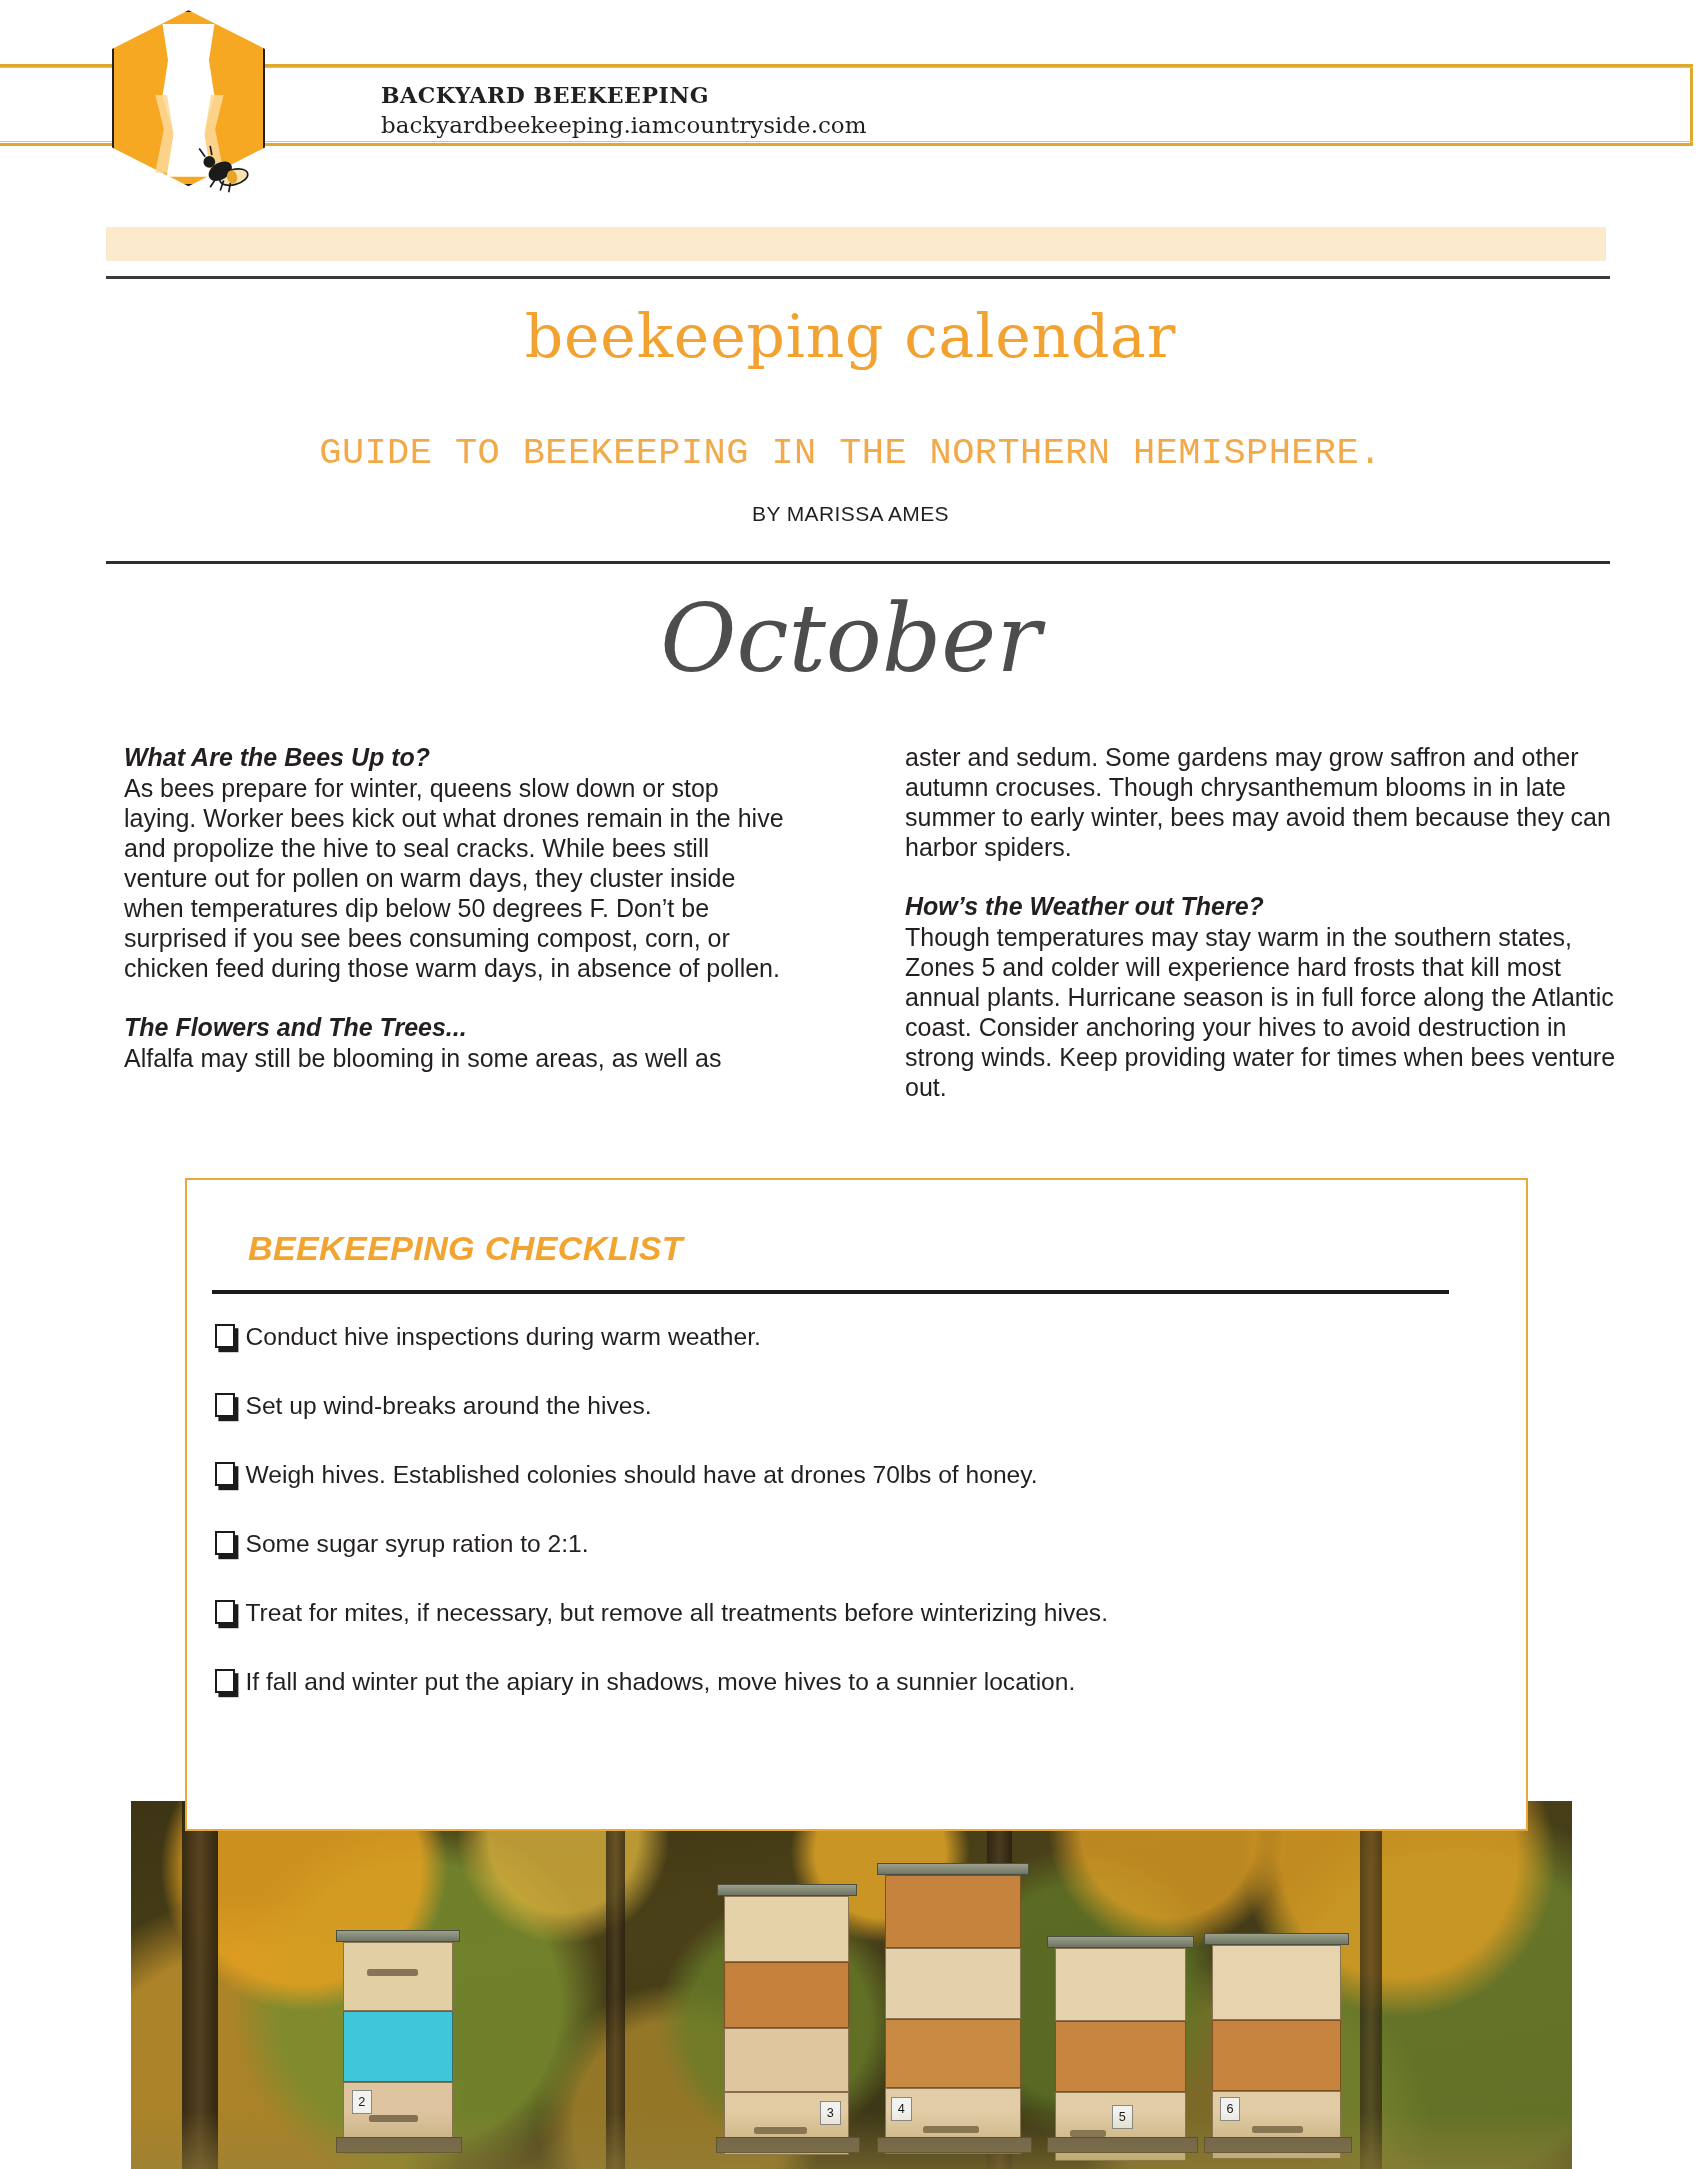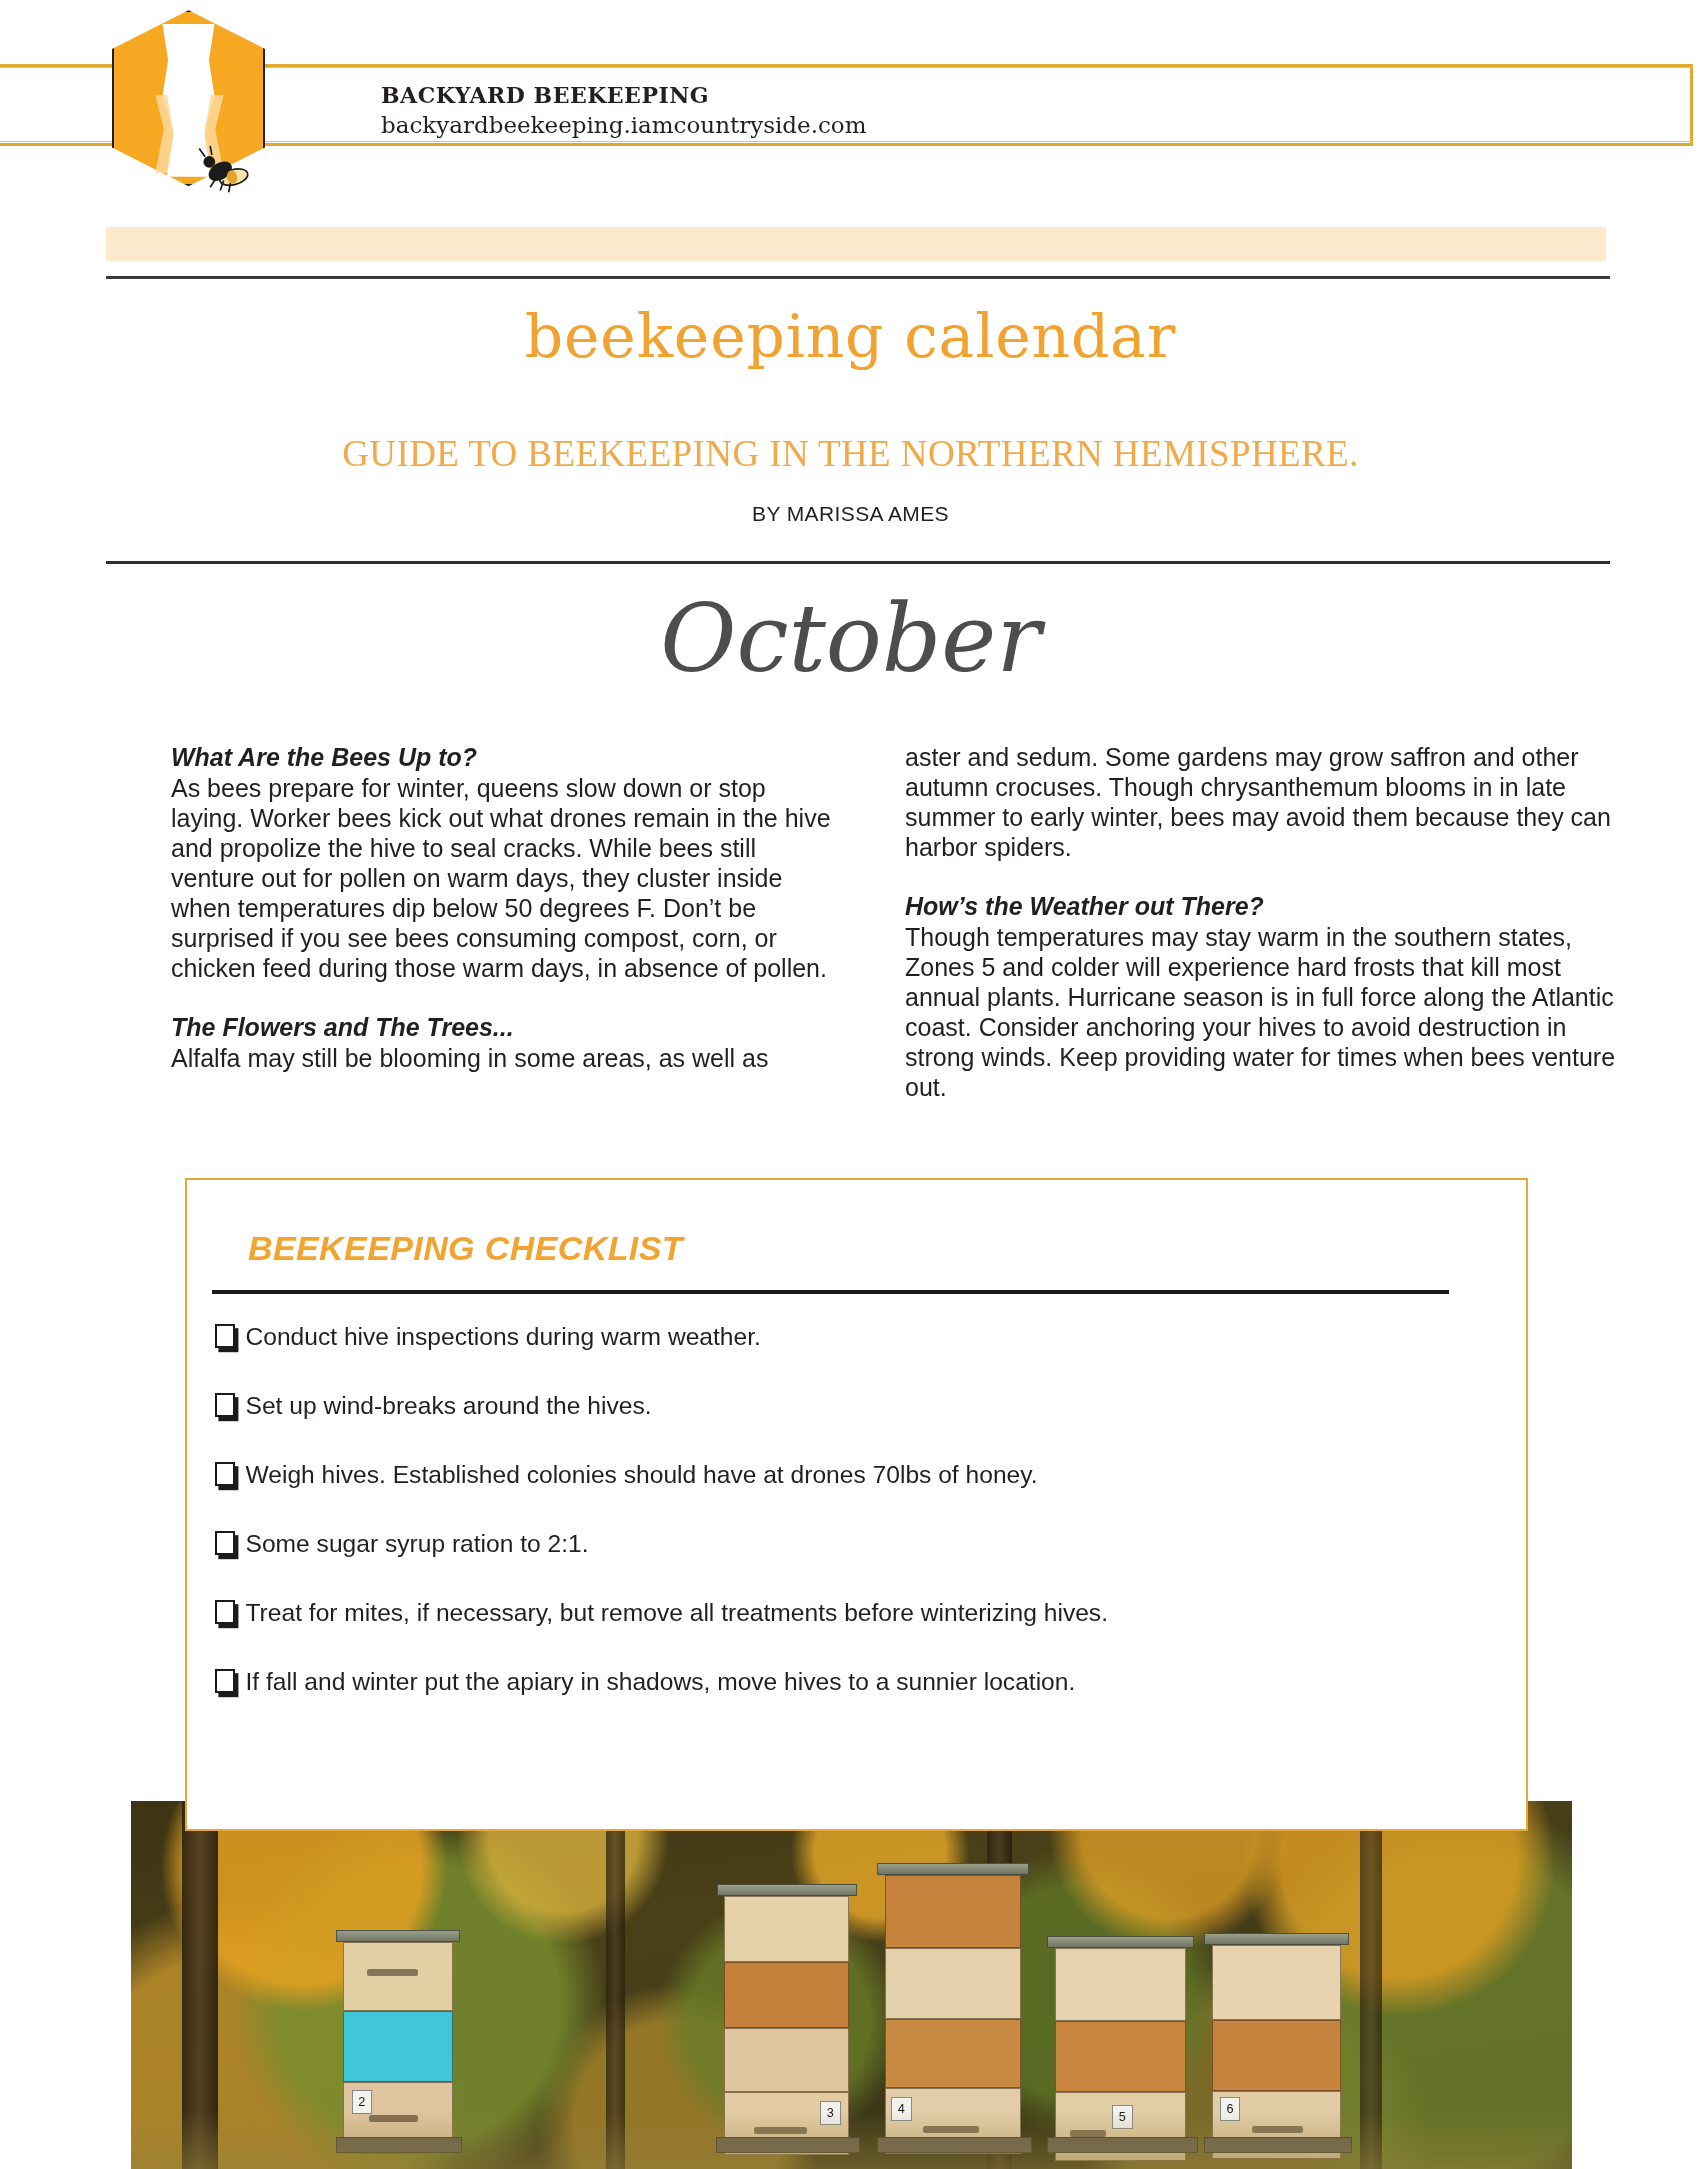--- a/index.html
+++ b/index.html
@@ -33,31 +33,31 @@
   
   .cream-band{position:absolute;left:106px;top:227px;width:1500px;height:34px;background:#fbeacb;}
   .rule-top{position:absolute;left:106px;top:276px;width:1504px;height:3.4px;background:#3a3a3a;}
   .rule-bot{position:absolute;left:106px;top:561px;width:1504px;height:3.4px;background:#2e2e2e;}
 
   
   .title{position:absolute;left:0;top:301px;width:1701px;text-align:center;
          font-family:"DejaVu Serif",serif;font-weight:300;font-size:60px;color:#f2a230;
          letter-spacing:0.8px;}
   .subtitle{position:absolute;left:0;top:432px;width:1701px;text-align:center;
-         font-family:Liberation Serif, serif;font-size:37px;color:#f2a94a;letter-spacing:0.4px;}
+         font-family:Liberation Mono, monospace;font-size:37px;color:#f2a94a;letter-spacing:0.4px;}
   .byline{position:absolute;left:0;top:502px;width:1701px;text-align:center;
          font-size:21px;color:#231f20;letter-spacing:0.4px;}
 
   .month{position:absolute;left:0;top:585px;width:1701px;text-align:center;
          font-family:"DejaVu Serif",serif;font-style:italic;font-weight:300;
          font-size:93px;color:#4d4d4d;}
 
   
   .col{position:absolute;top:742px;font-size:25px;line-height:30px;color:#231f20;}
-  .col-left{left:124px;width:670px;margin-left:47px;}
+  .col-left{left:124px;width:670px;}
   .col-right{left:872px;width:716px;margin-left:33px;}
   .col h3{margin:0 0 0.8px 0;font-size:25px;font-weight:bold;font-style:italic;line-height:30px;}
   .col p{margin:0 0 29px 0;}
   .col p:last-child{margin-bottom:0;}
 
   
   .photo{position:absolute;left:131px;top:1801px;width:1441px;height:369px;overflow:hidden;
          background:#2a2410;}
   .sky{position:absolute;inset:0;
        background:

